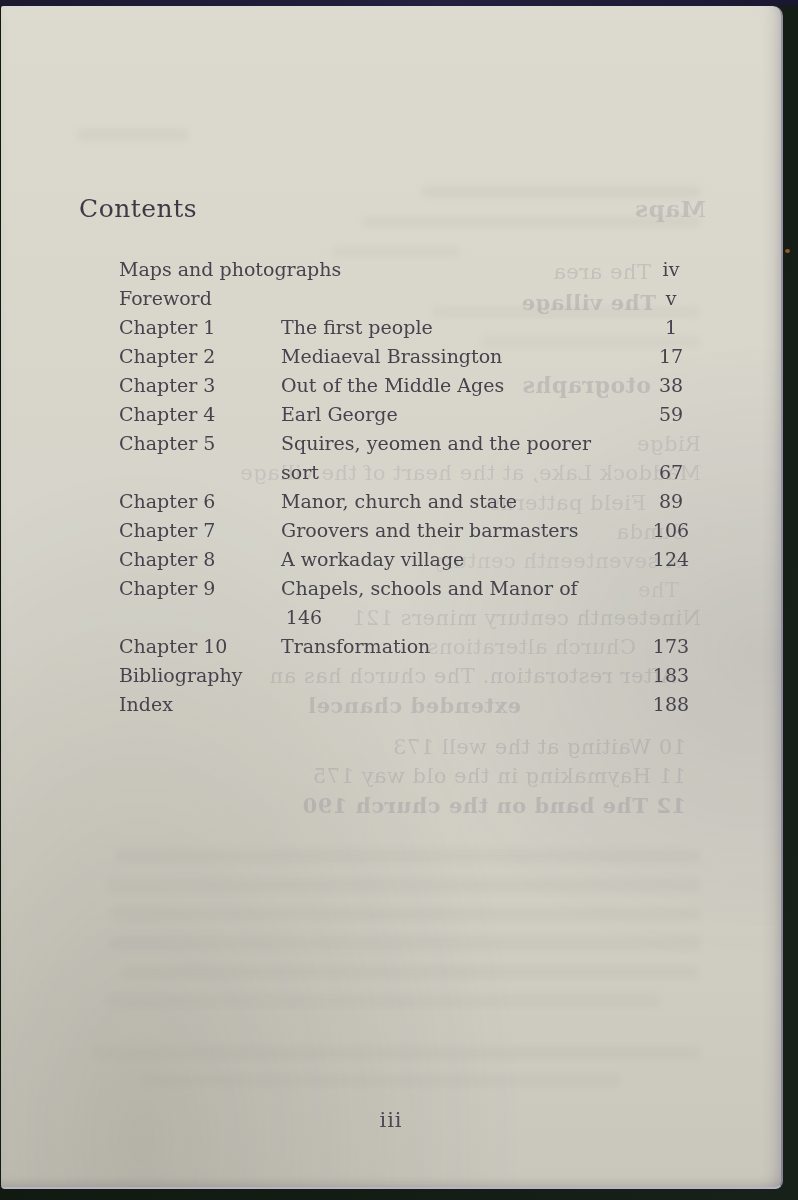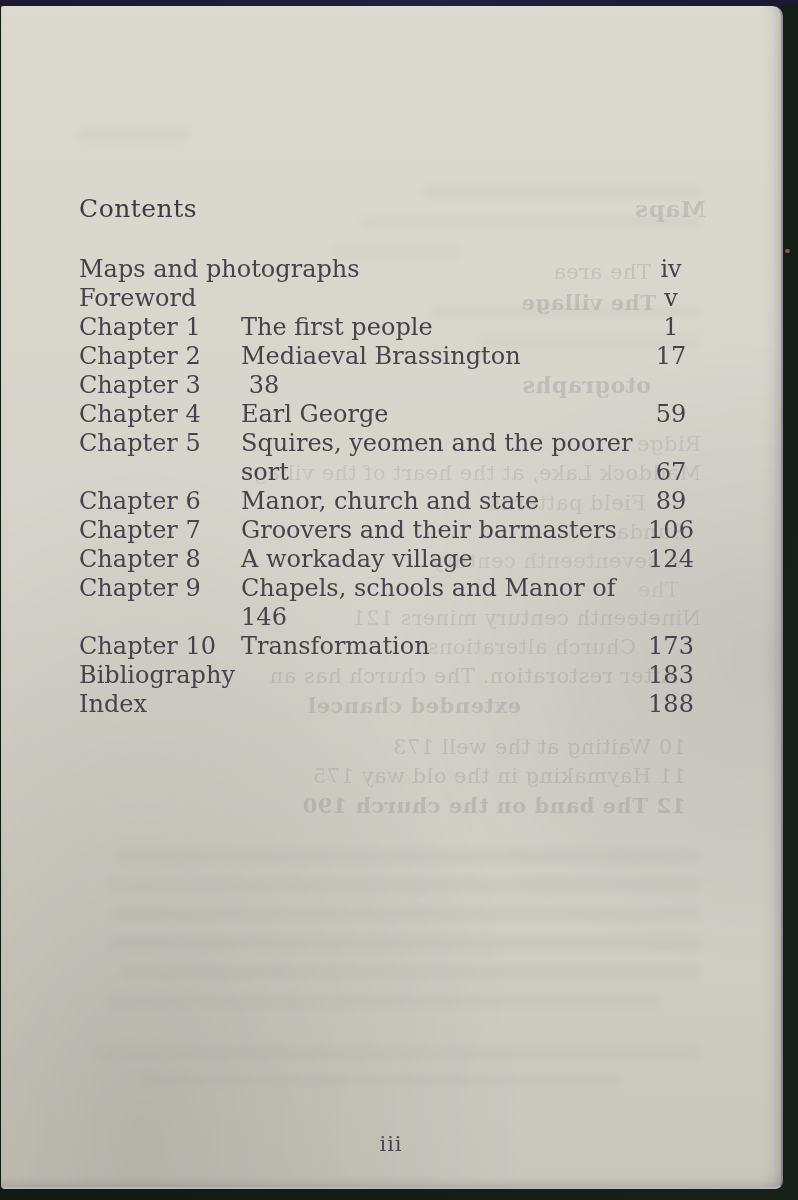--- a/index.html
+++ b/index.html
@@ -33,28 +33,28 @@
     filter:blur(0.7px);
     letter-spacing:.5px;
   }
   .smudge{position:absolute;background:#9a988f;filter:blur(3px);border-radius:6px;pointer-events:none;}
 
   .toc-heading{
     position:absolute;left:78px;top:188px;
     font-size:25px;font-weight:normal;color:#3c3b45;letter-spacing:.5px;
   }
   .toc-list{position:absolute;left:78px;top:249px;width:615px;}
-  .toc-row{display:flex;line-height:29px;font-size:24px;color:#45434d;}
+  .toc-row{display:flex;line-height:29px;font-size:19px;color:#45434d;margin-left:40px;}
   .toc-c1{flex:0 0 auto;min-width:162px;white-space:nowrap;}
   .toc-c2{flex:1 1 auto;white-space:nowrap;}
   .toc-c3{flex:0 0 auto;min-width:46px;text-align:center;}
 
   .folio{
     position:absolute;left:0;top:1102px;width:780px;text-align:center;
-    font-size:21px;color:#4a4852;letter-spacing:1px;margin-top:24px;
+    font-size:21px;color:#4a4852;letter-spacing:1px;
   }
 </style>
 </head>
 <body>
 
 <div class="photo-frame">
   <div class="edge-top"></div>
   <div class="speck"></div>
 
   <div class="book-page">
@@ -112,20 +112,21 @@
           <span class="toc-c2">The first people</span>
           <span class="toc-c3">1</span>
         </div>
         <div class="toc-row">
           <span class="toc-c1">Chapter 2</span>
           <span class="toc-c2">Mediaeval Brassington</span>
           <span class="toc-c3">17</span>
         </div>
         <div class="toc-row">
           <span class="toc-c1">Chapter 3</span>
+          <span class="toc-c2">Out of the Middle Ages</span>
           <span class="toc-c3">38</span>
         </div>
         <div class="toc-row">
           <span class="toc-c1">Chapter 4</span>
           <span class="toc-c2">Earl George</span>
           <span class="toc-c3">59</span>
         </div>
         <div class="toc-row">
           <span class="toc-c1">Chapter 5</span>
           <span class="toc-c2">Squires, yeomen and the poorer</span>

